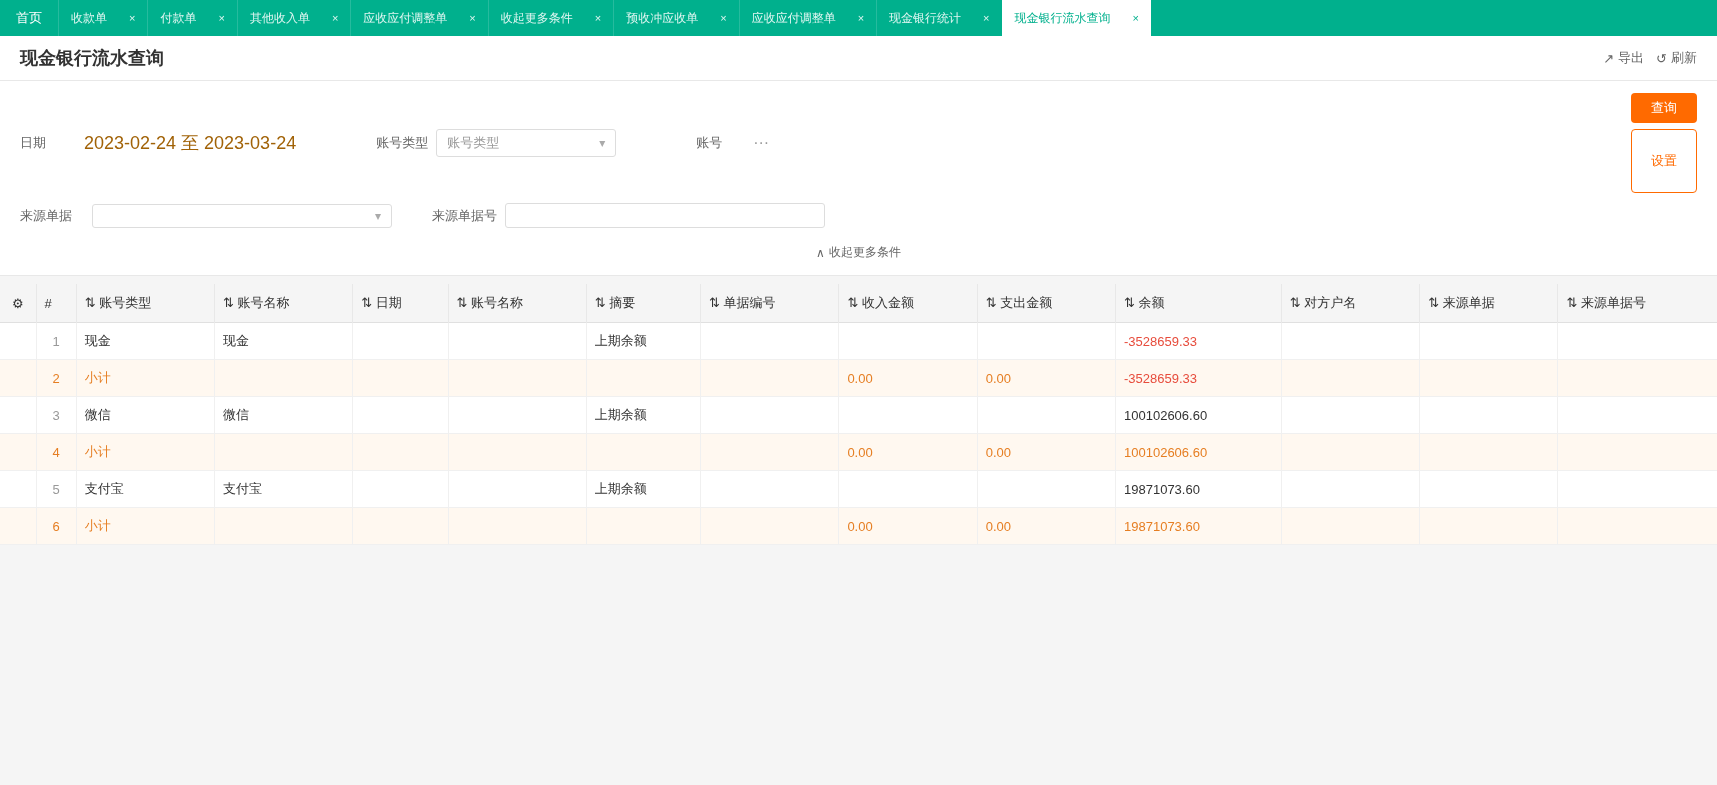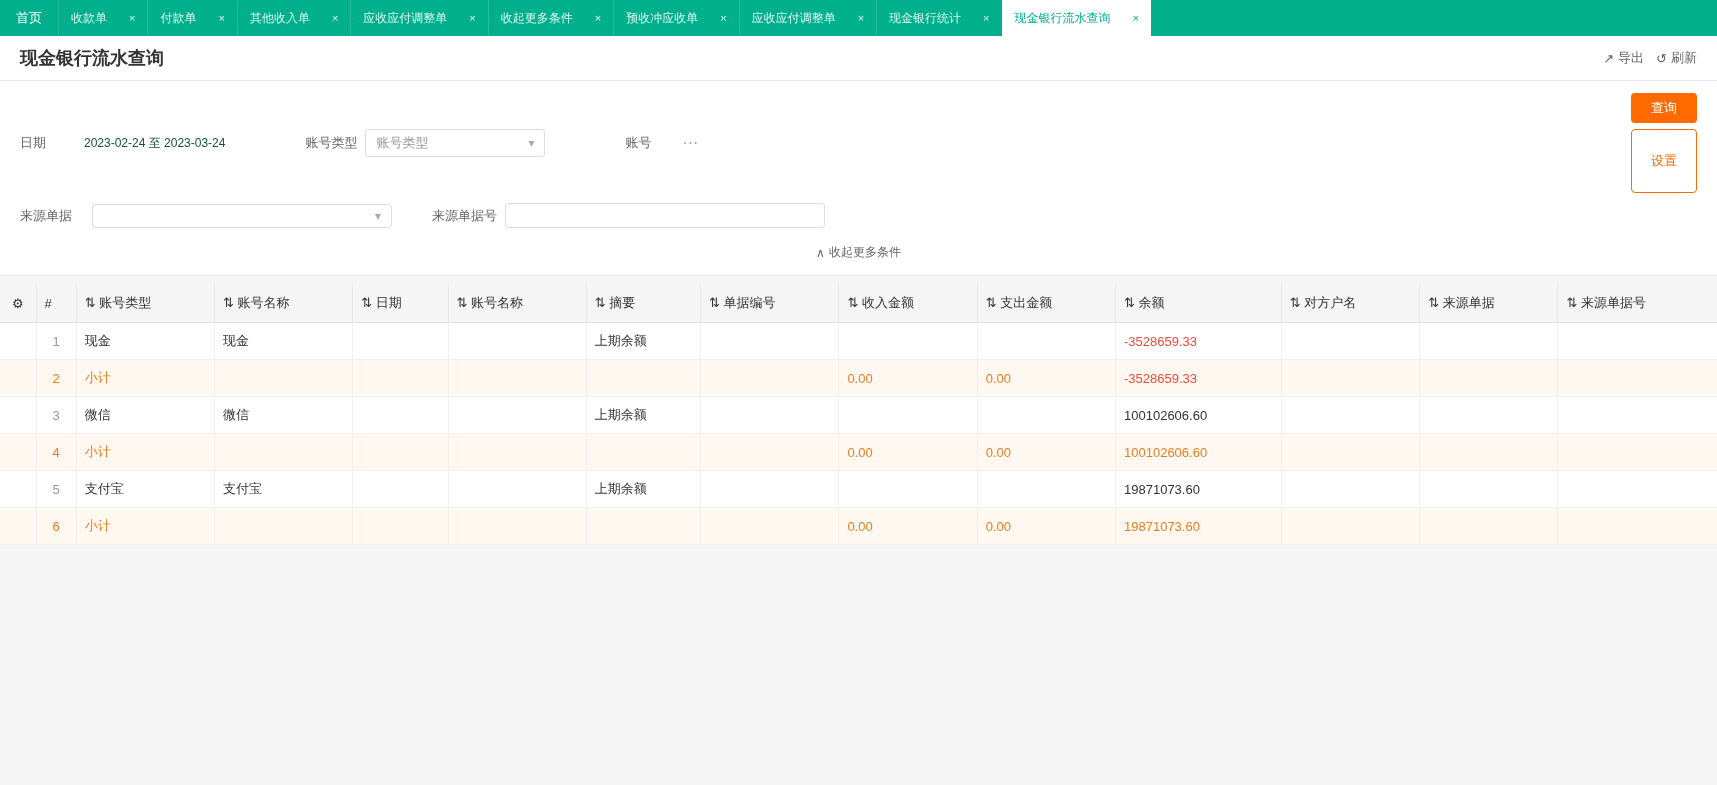--- a/index.html
+++ b/index.html
@@ -109,22 +109,22 @@
       font-size: 12px;
       cursor: pointer;
     }
     .date-btn.active {
       background: #ff8c00;
       color: #fff;
       border-color: #ff8c00;
       border-radius: 10px;
     }
     .date-range {
-      color: #14532d;
-      font-size: 12px;
+      color: #a16207;
+      font-size: 18px;
       margin-left: 4px;
     }
     .filter-select {
       display: flex;
       align-items: center;
       border: 1px solid #ddd;
       border-radius: 3px;
       padding: 4px 10px;
       background: #fff;
       min-width: 180px;

